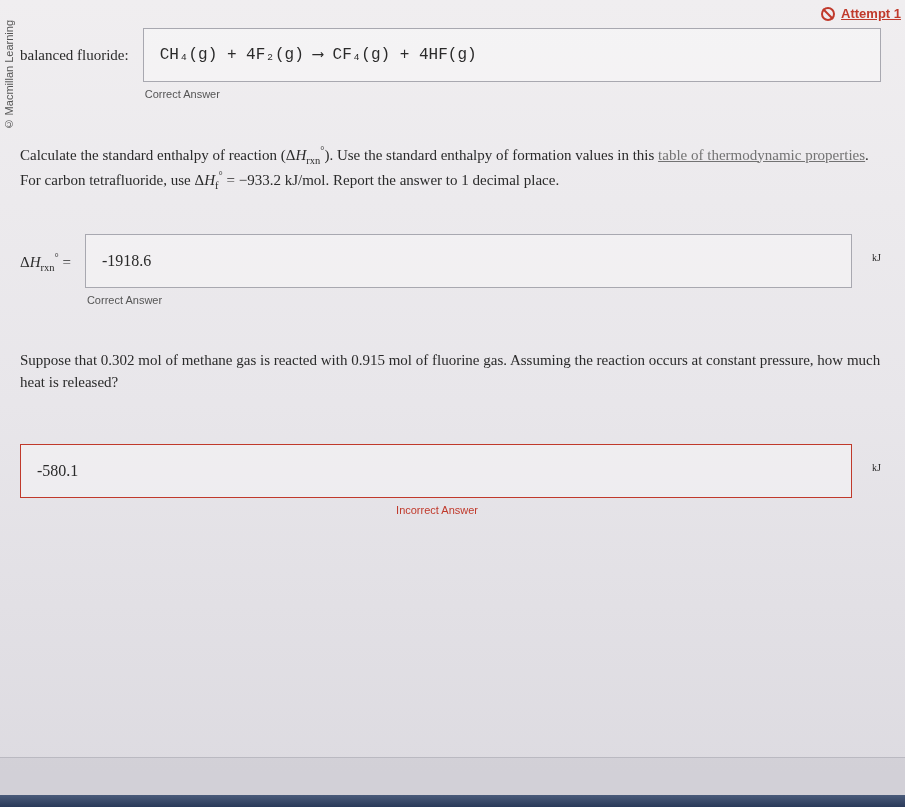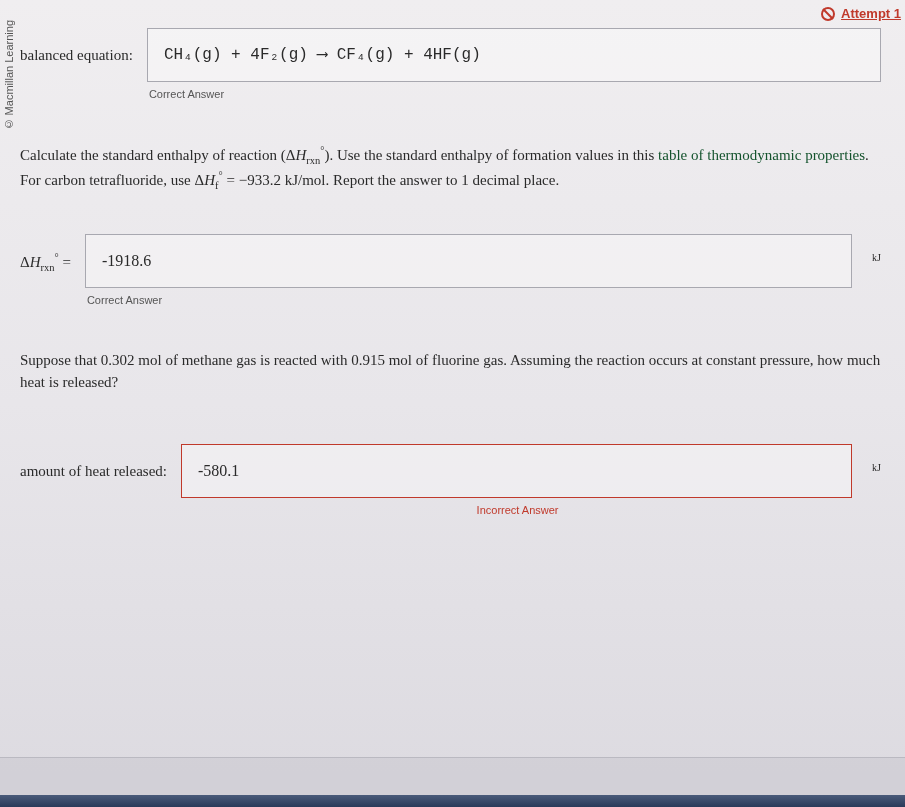--- a/index.html
+++ b/index.html
@@ -91,21 +91,21 @@
       padding-left: 2px;
     }
     .status-label.incorrect { color: #c0392b; text-align: center; }
     .unit {
       padding-top: 16px;
       font-size: 10px;
       padding-left: 6px;
     }
     sub { font-size: 0.7em; vertical-align: sub; }
     sup { font-size: 0.7em; vertical-align: super; }
-    .link { color: #14532d; }
+    .link { color: #737373; text-decoration: underline; }
     .eq-inline { font-family: Liberation Mono, monospace; }
     .section2 { margin-top: 10px; margin-bottom: 40px; }
     .section3 { margin-top: 10px; margin-bottom: 50px; }
     .delta { font-style: italic; }
     .bottom-bar {
       position: absolute;
       bottom: 0;
       left: 0;
       right: 0;
       height: 12px;
@@ -128,21 +128,21 @@
   <span class="no-icon"></span>
   <span>Attempt 1</span>
 </div>
 
 <div class="copyright">© Macmillan Learning</div>
 
 <div class="content">
 
 
   <div class="answer-row">
-    <div class="answer-label">balanced equation:</div>
+    <div class="answer-label">balanced fluoride:</div>
     <div class="answer-box-wrap">
       <div class="answer-box">
         <span class="eq-inline">CH₄(g) + 4F₂(g) ⟶ CF₄(g) + 4HF(g)</span>
       </div>
       <div class="status-label">Correct Answer</div>
     </div>
   </div>
 
   <div class="question-text section2">
     <span>Calculate the standard enthalpy of reaction (Δ</span><span class="delta">H</span><sub><span>rxn</span></sub><sup>°</sup><span>). Use the standard enthalpy of formation values in this </span><span class="link">table of thermodynamic properties</span><span>. For carbon tetrafluoride, use Δ</span><span class="delta">H</span><sub><span>f</span></sub><sup>°</sup><span> = −933.2 kJ/mol. Report the answer to 1 decimal place.</span>
@@ -157,21 +157,20 @@
         <span>-1918.6</span>
       </div>
       <div class="status-label">Correct Answer</div>
     </div>
     <div class="unit">kJ</div>
   </div>
 
   <div class="question-text section3">Suppose that 0.302 mol of methane gas is reacted with 0.915 mol of fluorine gas. Assuming the reaction occurs at constant pressure, how much heat is released?</div>
 
   <div class="answer-row">
-    <div class="answer-label">amount of heat released:</div>
     <div class="answer-box-wrap">
       <div class="answer-box incorrect">
         <span>-580.1</span>
       </div>
       <div class="status-label incorrect">Incorrect Answer</div>
     </div>
     <div class="unit">kJ</div>
   </div>
 
 </div>

